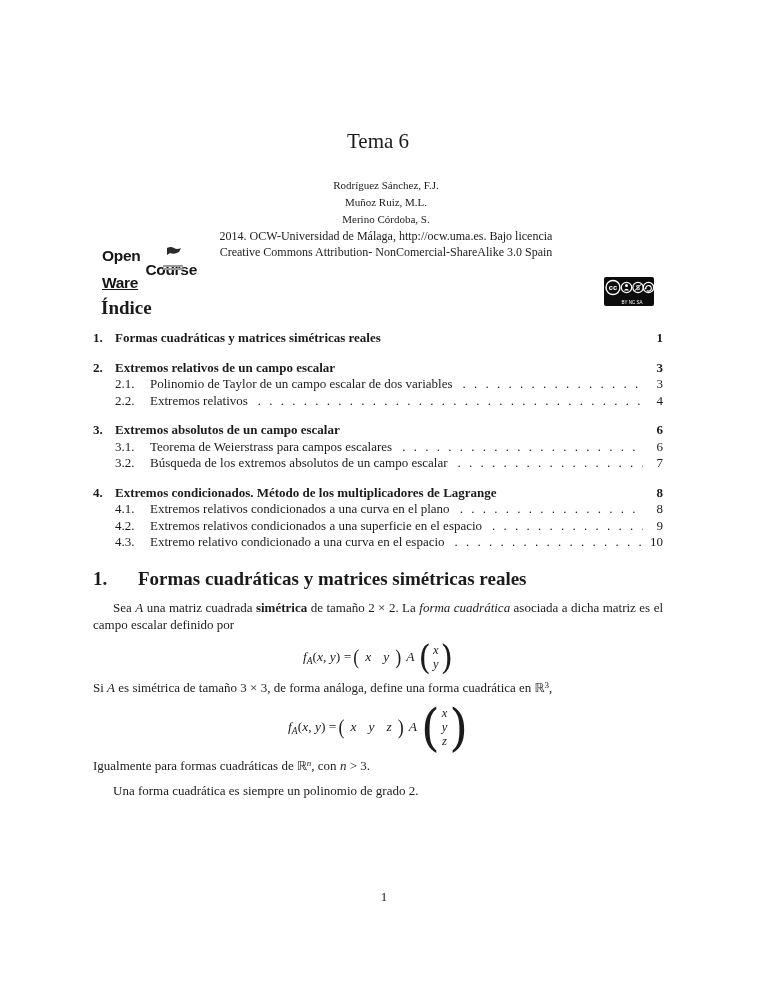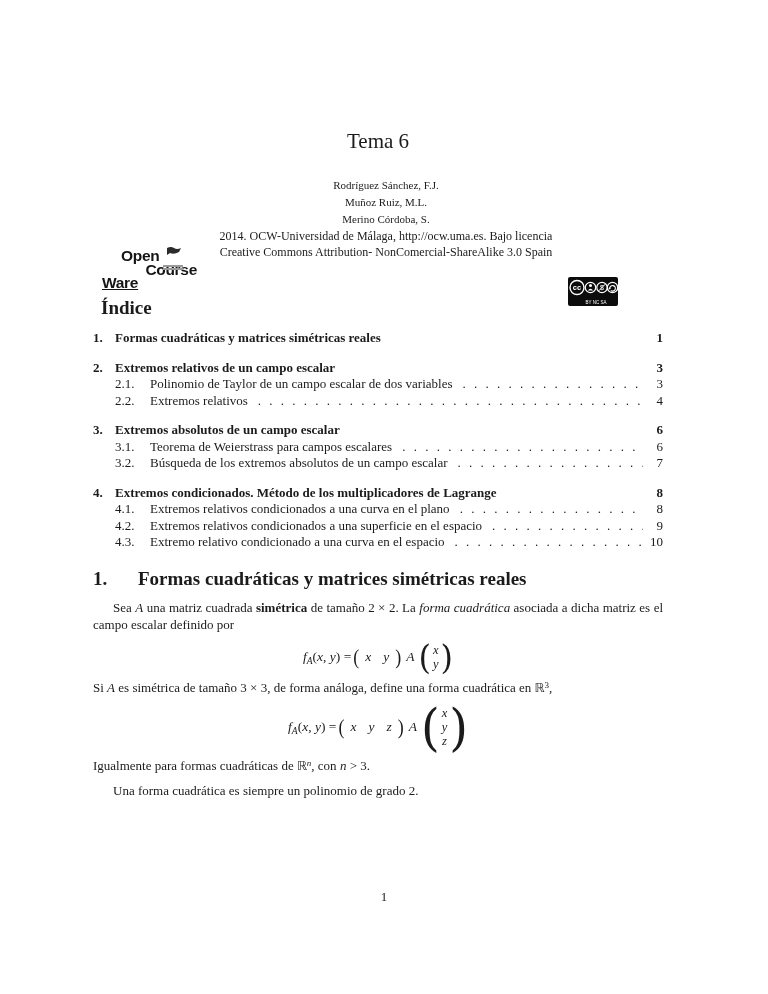--- a/index.html
+++ b/index.html
@@ -12,28 +12,28 @@
   .subtitle{font-size:16.5px;line-height:22px;text-align:center;margin-top:3px;}
 
   
   .authors-block{margin-top:22px;text-align:center;padding-left:16px;}
   .author{font-size:11px;line-height:17px;}
   .license-line{font-size:12px;line-height:16px;}
 
   
   .ocw-logo{position:absolute;left:102px;top:249px;width:95px;
             font-family:"Liberation Sans","DejaVu Sans",sans-serif;color:#151515;}
-  .ocw-word{font-weight:bold;font-size:15.5px;line-height:13.5px;letter-spacing:-0.3px;margin-left:19px;}
+  .ocw-word{font-weight:bold;font-size:15.5px;line-height:13.5px;letter-spacing:-0.3px;}
   .ocw-w2{margin-left:2px;text-align:right;}
   .ocw-w3{margin-left:0;text-decoration:underline;}
   .ocw-emblem{position:absolute;left:61px;top:-4px;width:22px;}
   .emblem-bar{height:2px;background:#9a9a9a;margin-top:1.5px;width:20px;}
 
   
-  .cc-badge{position:absolute;left:568px;top:277px;width:50px;height:22px;}
+  .cc-badge{position:absolute;left:604px;top:277px;width:50px;height:22px;}
 
   
   .toc-heading{margin:36px 8px 0;font-size:19px;line-height:24px;font-weight:bold;}
   .toc{margin-top:10px;font-size:13px;}
   .toc-row{display:flex;align-items:baseline;line-height:16.5px;}
   .toc-row.main{font-weight:bold;}
   .toc .toc-row.main:not(:first-child){margin-top:13px;}
   .toc-row.main .num{width:22px;flex:none;}
   .toc-row.sub{padding-left:22px;}
   .toc-row.sub .num{width:35px;flex:none;}

